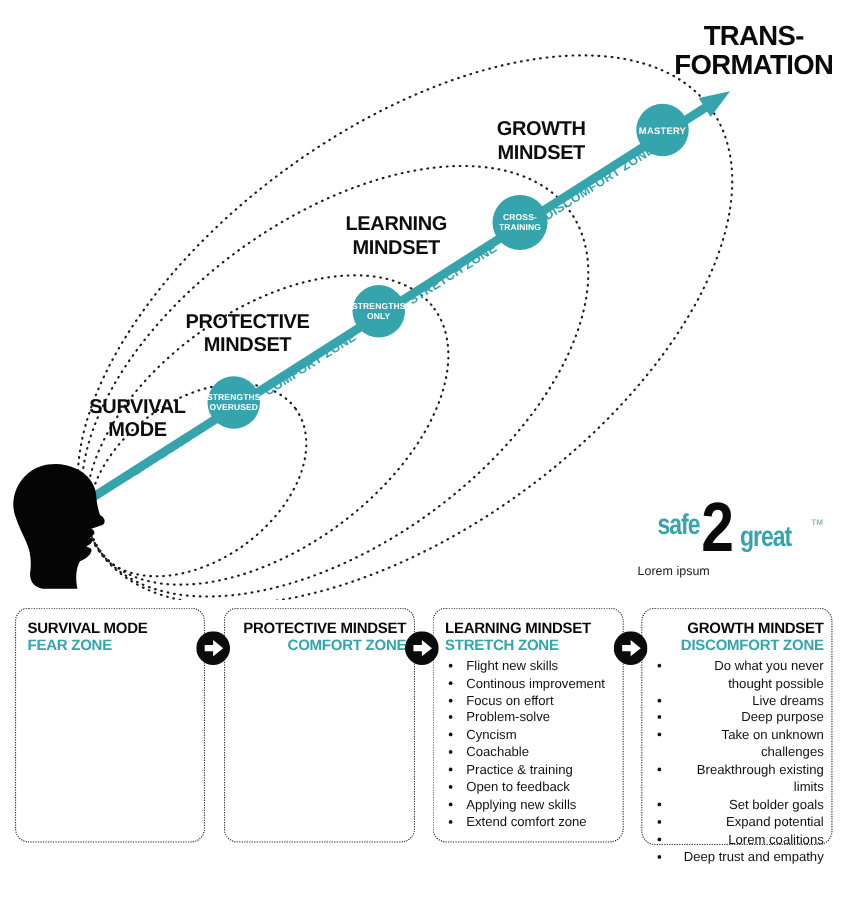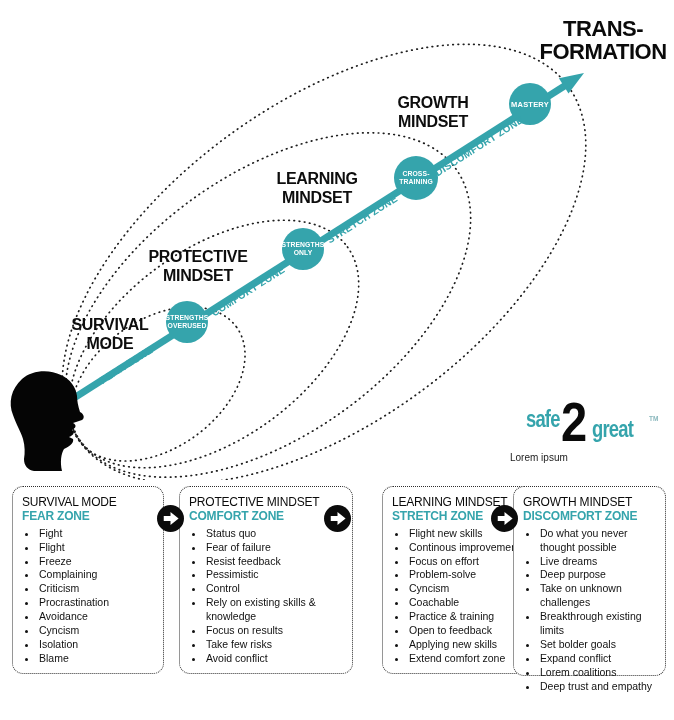--- a/index.html
+++ b/index.html
@@ -20,24 +20,24 @@
   .logo-great{left:592px;top:418px;font-size:23px;color:#35a4ac;letter-spacing:-1px;transform:scaleX(0.8);}
   .logo-tm{left:649px;top:415px;font-size:6.5px;color:#8ab8bd;font-weight:bold;position:absolute;}
   .caption{position:absolute;left:510px;top:452px;font-size:10px;color:#222;}
 
   .info-box{
     position:absolute;top:486px;height:188px;box-sizing:border-box;
     border:1.5px dotted #2e2e2e;border-radius:11px;background:#fff;
     padding:9px 6px 6px 9px;
   }
   .box-1{left:12px;width:152px;}
-  .box-2{left:179px;width:174px;}
-  .box-3{left:346px;width:153px;margin-left:36px;}
-  .box-4{left:513px;width:153px;height:190px;}
-  .box-title{font-size:12px;font-weight:normal;color:#0a0a0a;letter-spacing:-0.2px;line-height:1.15;}
+  .box-2{left:179px;width:153px;text-align:right;}
+  .box-3{left:346px;width:153px;}
+  .box-4{left:513px;width:153px;height:190px;text-align:right;}
+  .box-title{font-size:12px;font-weight:bold;color:#0a0a0a;letter-spacing:-0.2px;line-height:1.15;}
   .box-zone{font-size:12px;font-weight:bold;color:#35a4ac;letter-spacing:-0.2px;line-height:1.15;margin-bottom:3px;}
   .info-box ul{margin:2px 0 0 0;padding:0 0 0 16px;list-style:disc;}
   .info-box li{font-size:10.5px;color:#111;line-height:1.33;padding-left:1px;}
 
   .flow-badge{position:absolute;top:505px;width:27px;height:27px;z-index:5;}
   .badge-1{left:157px;}
   .badge-2{left:324px;}
   .badge-3{left:491px;}
 </style>
 </head>
@@ -124,48 +124,25 @@
     <span class="logo-part logo-two">2</span>
     <span class="logo-part logo-great">great</span>
     <span class="logo-tm">TM</span>
   </div>
 
   <div class="caption">Lorem ipsum</div>
 
   <div class="info-box box-1">
     <div class="box-title">SURVIVAL MODE</div>
     <div class="box-zone">FEAR ZONE</div>
-    <ul>
-        <li>Fight</li>
-        <li>Flight</li>
-        <li>Freeze</li>
-        <li>Complaining</li>
-        <li>Criticism</li>
-        <li>Procrastination</li>
-        <li>Avoidance</li>
-        <li>Cyncism</li>
-        <li>Isolation</li>
-        <li>Blame</li>
-      </ul>
   </div>
 
   <div class="info-box box-2">
     <div class="box-title">PROTECTIVE MINDSET</div>
     <div class="box-zone">COMFORT ZONE</div>
-    <ul>
-        <li>Status quo</li>
-        <li>Fear of failure</li>
-        <li>Resist feedback</li>
-        <li>Pessimistic</li>
-        <li>Control</li>
-        <li>Rely on existing skills &amp; knowledge</li>
-        <li>Focus on results</li>
-        <li>Take few risks</li>
-        <li>Avoid conflict</li>
-      </ul>
   </div>
 
   <div class="info-box box-3">
     <div class="box-title">LEARNING MINDSET</div>
     <div class="box-zone">STRETCH ZONE</div>
     <ul>
         <li>Flight new skills</li>
         <li>Continous improvement</li>
         <li>Focus on effort</li>
         <li>Problem-solve</li>
@@ -181,21 +158,21 @@
   <div class="info-box box-4">
     <div class="box-title">GROWTH MINDSET</div>
     <div class="box-zone">DISCOMFORT ZONE</div>
     <ul>
         <li>Do what you never thought possible</li>
         <li>Live dreams</li>
         <li>Deep purpose</li>
         <li>Take on unknown challenges</li>
         <li>Breakthrough existing limits</li>
         <li>Set bolder goals</li>
-        <li>Expand conflict</li>
+        <li>Expand potential</li>
         <li>Lorem coalitions</li>
         <li>Deep trust and empathy</li>
       </ul>
   </div>
 
   <svg class="flow-badge badge-1" viewBox="0 0 26 26">
     <circle cx="13" cy="13" r="13" fill="#0b0b0b"></circle>
     <polygon points="6.5,10.6 13,10.6 13,6.8 20.8,13 13,19.2 13,15.4 6.5,15.4" fill="#ffffff"></polygon>
   </svg>
   <svg class="flow-badge badge-2" viewBox="0 0 26 26">

